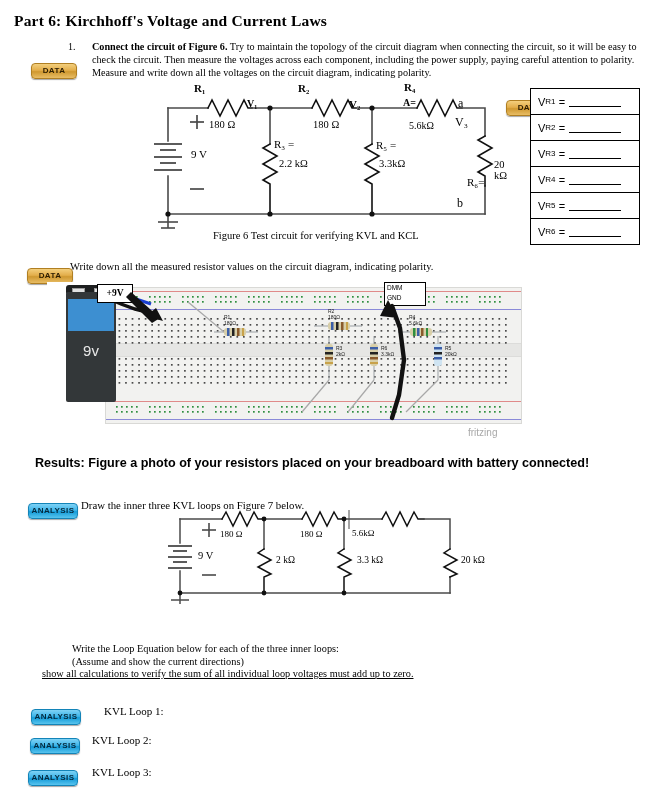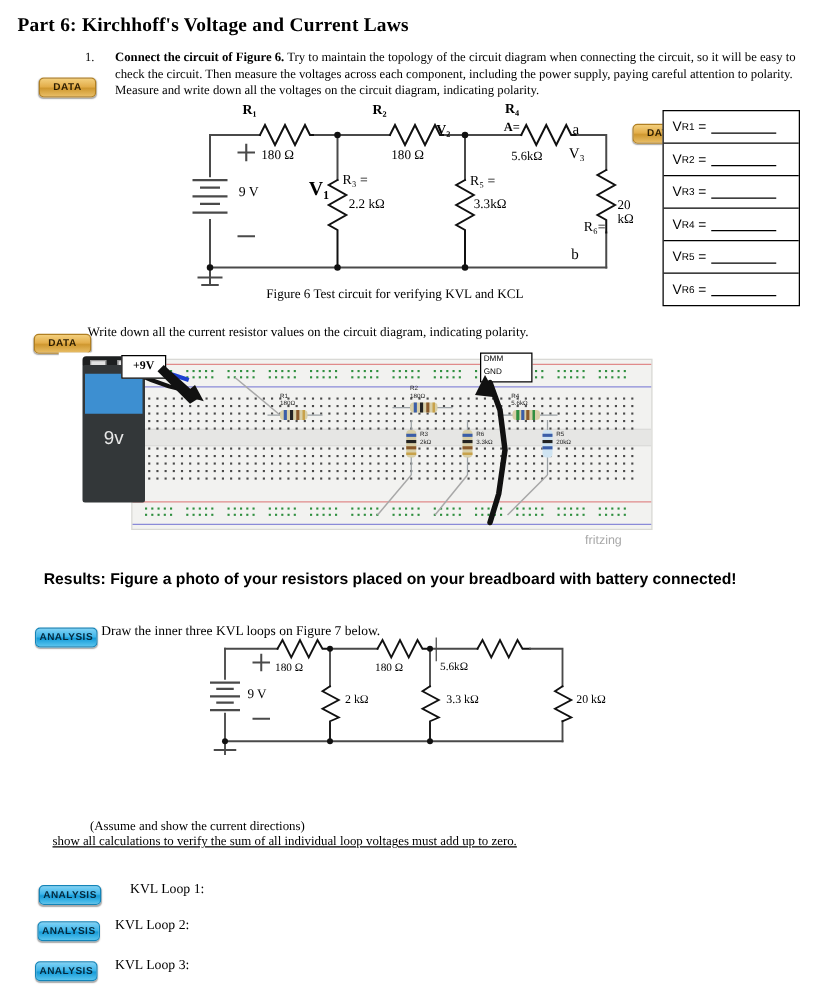--- a/index.html
+++ b/index.html
@@ -221,21 +221,21 @@
 
       <g stroke="#4a4a4a" stroke-width="1.7">
         <line x1="50" y1="36" x2="64" y2="36"></line>
           <line x1="57" y1="29" x2="57" y2="43"></line>
         <line x1="50" y1="103" x2="64" y2="103"></line>
       </g>
     </svg>
 
     
     <div style="position:absolute;left:54px;top:-4px;font-weight:bold;font-size:11px;">R₁</div>
-    <div style="position:absolute;left:107px;top:12px;font-weight:bold;font-size:16px;margin-top:45px;">V₁</div>
+    <div style="position:absolute;left:107px;top:12px;font-weight:bold;font-size:10px;">V₁</div>
     <div style="position:absolute;left:69px;top:33px;font-size:10.5px;">180 Ω</div>
 
     <div style="position:absolute;left:158px;top:-4px;font-weight:bold;font-size:11px;">R₂</div>
     <div style="position:absolute;left:209px;top:12px;font-weight:bold;font-size:11px;">V₂</div>
     <div style="position:absolute;left:173px;top:33px;font-size:10.5px;">180 Ω</div>
 
     <div style="position:absolute;left:264px;top:-5px;font-weight:bold;font-size:11px;">R₄</div>
     <div style="position:absolute;left:263px;top:11px;font-weight:bold;font-size:10px;">A=</div>
     <div style="position:absolute;left:269px;top:34px;font-size:10px;">5.6kΩ</div>
 
@@ -278,21 +278,21 @@
       <span>V</span><span class="sub">R5</span>&nbsp;<span>=</span><span class="vline"></span>
     </div>
     <div class="vrow">
       <span>V</span><span class="sub">R6</span>&nbsp;<span>=</span><span class="vline"></span>
     </div>
   </div>
 
   <div class="data-badge-2">
     <span class="badge badge-data">DATA</span>
   </div>
-  <div class="para2">Write down all the current resistor values on the circuit diagram, indicating  polarity.</div>
+  <div class="para2">Write down all the measured resistor values on the circuit diagram, indicating  polarity.</div>
 
   <div class="bb-wrap">
     <div class="bb-bg"></div>
 
     <div class="bb-board">
       <div class="bb-rail" style="top:3px;"></div>
       <div class="bb-railb" style="top:21px;"></div>
       <div class="bb-rail" style="top:113px;"></div>
       <div class="bb-railb" style="top:131px;"></div>
       <div class="bb-mid"></div>
@@ -1330,21 +1330,21 @@
     <div style="position:absolute;left:140px;top:24px;font-size:9px;">180 Ω</div>
     <div style="position:absolute;left:192px;top:23px;font-size:9px;">5.6kΩ</div>
     <div style="position:absolute;left:116px;top:50px;font-size:9.5px;">2 kΩ</div>
     <div style="position:absolute;left:197px;top:50px;font-size:9.5px;">3.3 kΩ</div>
     <div style="position:absolute;left:301px;top:50px;font-size:9.5px;">20  kΩ</div>
     <div style="position:absolute;left:38px;top:45px;font-size:10.5px;">9 V</div>
   </div>
 
 
   <div class="loopnote">
-    <br>
+    <span>Write the Loop Equation below for each of the three inner loops:</span><br>
     <span>(Assume and show the current directions)</span>
     <span class="ul">show all calculations  to verify the sum of all individual  loop voltages  must  add  up to zero.</span>
   </div>
 
   <div class="an-badge-2">
     <span class="badge badge-analysis">ANALYSIS</span>
   </div>
   <div class="kvl1">KVL Loop 1:</div>
 
   <div class="an-badge-3">

